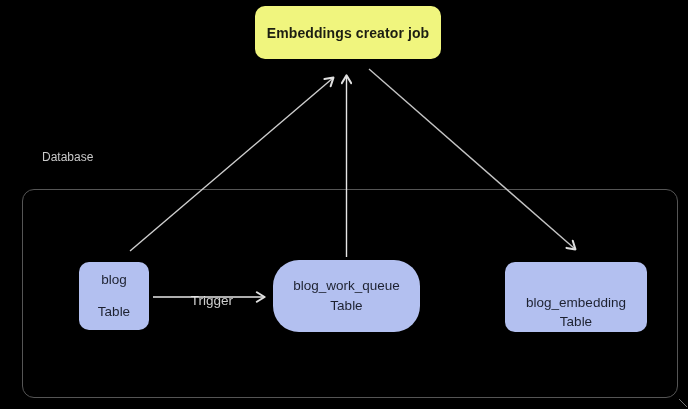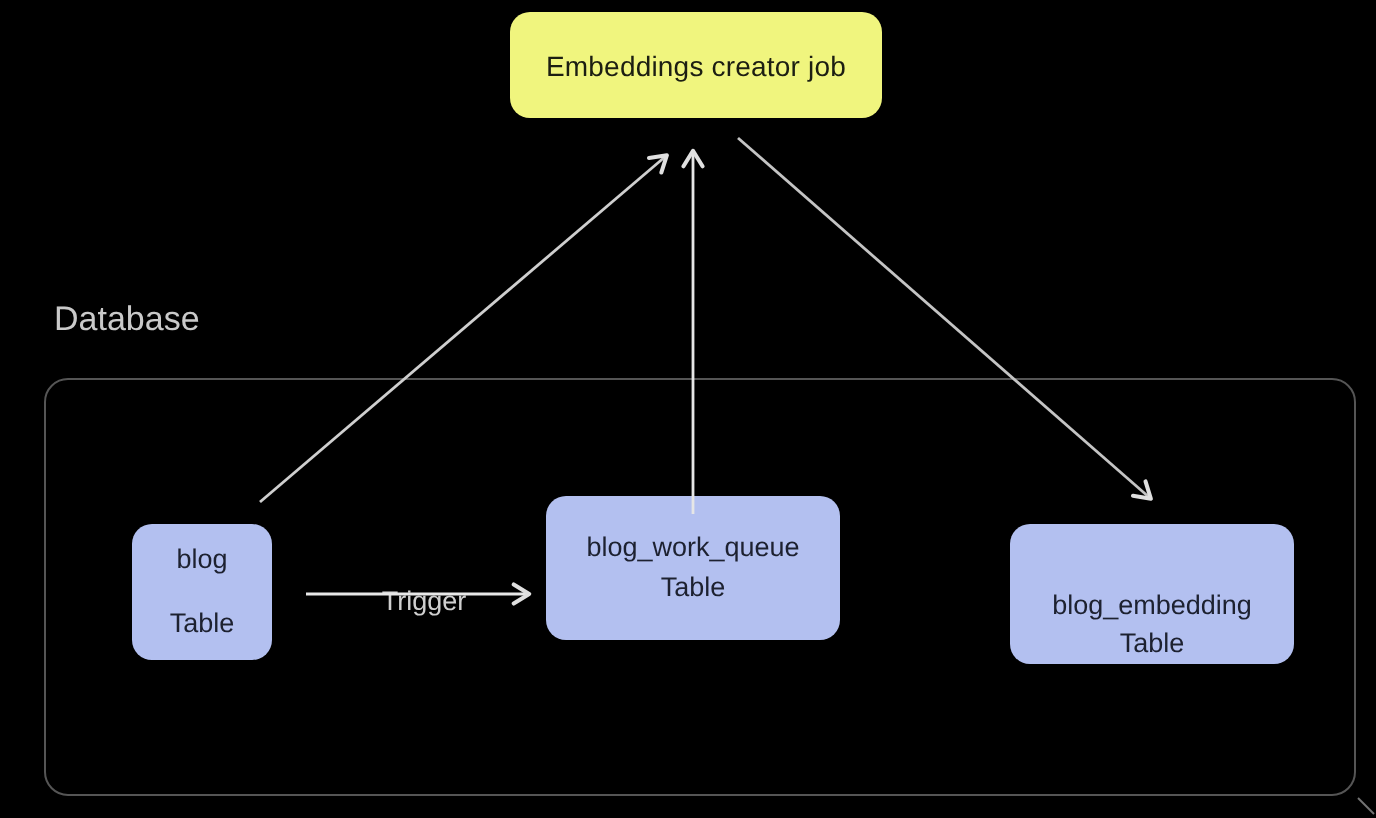--- a/index.html
+++ b/index.html
@@ -31,28 +31,28 @@
   }
   .job-box {
     position: absolute;
     left: 255px; top: 6px;
     width: 186px; height: 53px;
     background: var(--job-box-bg);
     border-radius: 10px;
     display: flex; align-items: center; justify-content: center;
     color: #1c1e12;
     font-size: 14px;
-    font-weight: 400;
+    font-weight: 700;
     letter-spacing: 0.1px;
     z-index: 2;
   }
   .db-label {
     position: absolute;
-    left: 27px; top: 150px;
-    font-size: 17px;
+    left: 42px; top: 150px;
+    font-size: 12px;
     color: var(--muted-text);
     z-index: 2;
   }
   .db-container {
     position: absolute;
     left: 22px; top: 189px;
     width: 656px; height: 209px;
     border: 1.5px solid var(--container-border);
     border-radius: 12px;
     z-index: 1;
@@ -62,22 +62,22 @@
     background: var(--table-box-bg);
     border-radius: 10px;
     display: flex; flex-direction: column;
     align-items: center; justify-content: center;
     color: var(--box-text);
     font-size: 13.5px;
     line-height: 1.45;
     text-align: center;
     z-index: 3;
   }
-  .table-blog        { left: 66px;  top: 262px; width: 70px;  height: 68px; gap: 12px; }
-  .table-work-queue  { left: 273px; top: 248px; width: 147px; height: 72px; }
+  .table-blog        { left: 79px;  top: 262px; width: 70px;  height: 68px; gap: 12px; }
+  .table-work-queue  { left: 273px; top: 260px; width: 147px; height: 72px; border-radius: 26px; }
   .table-embedding   { left: 505px; top: 262px; width: 142px; height: 70px; justify-content: flex-end; }
   .trigger-label {
     position: absolute;
     left: 162px; top: 273px;
     width: 100px;
     text-align: center;
     font-size: 13.5px;
     color: #cfcfcf;
     z-index: 4;
     margin-top: 20px;

